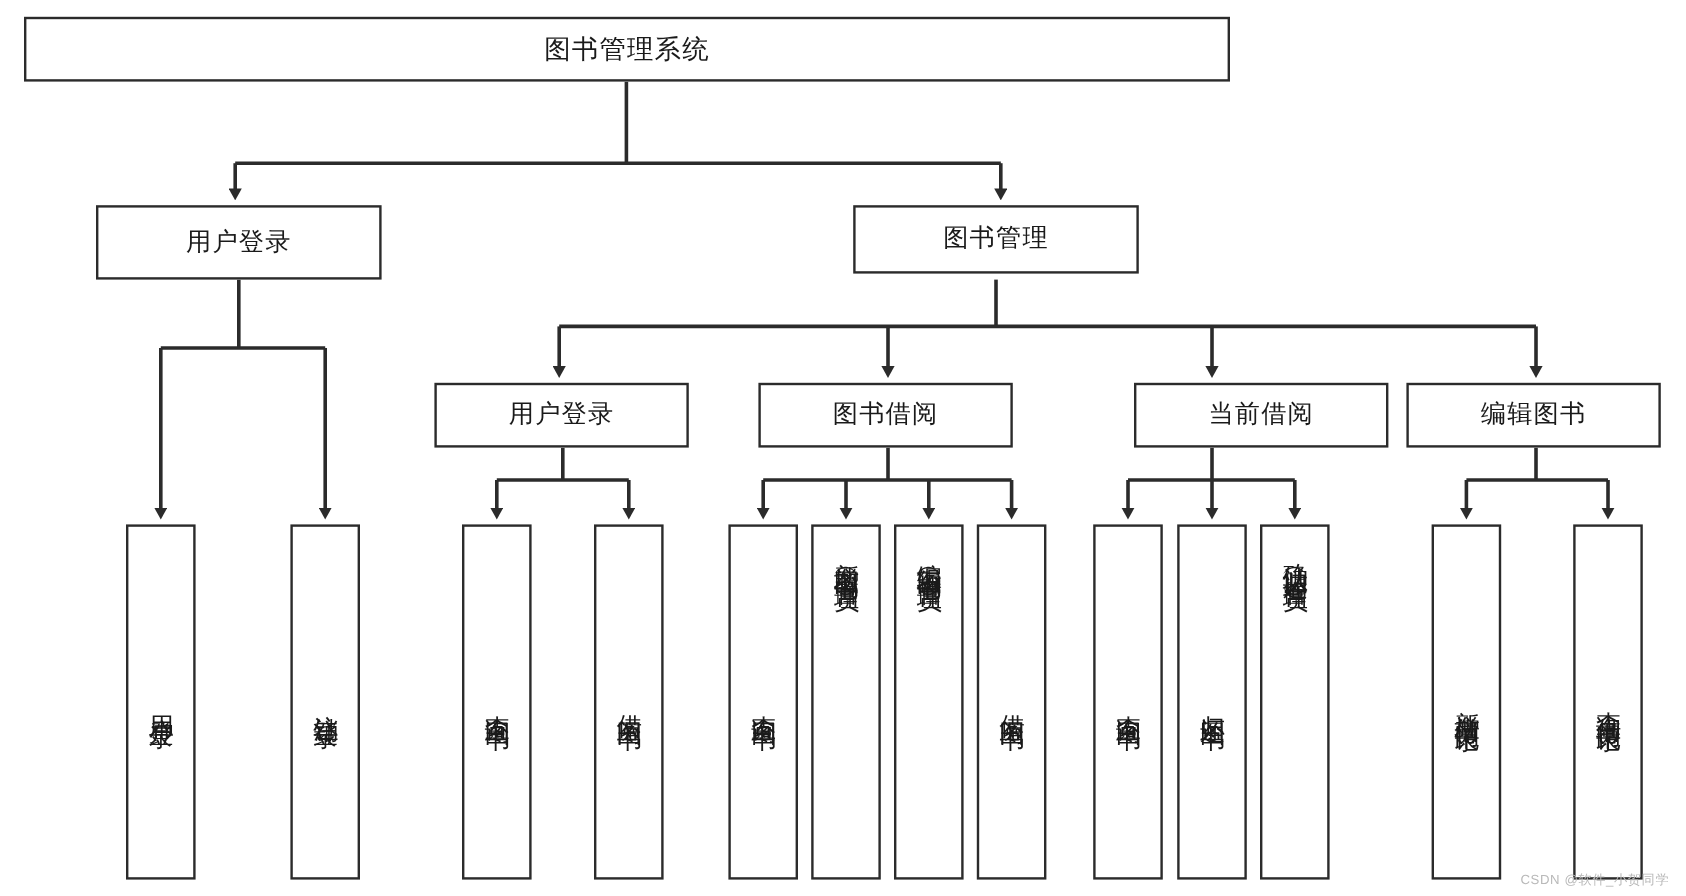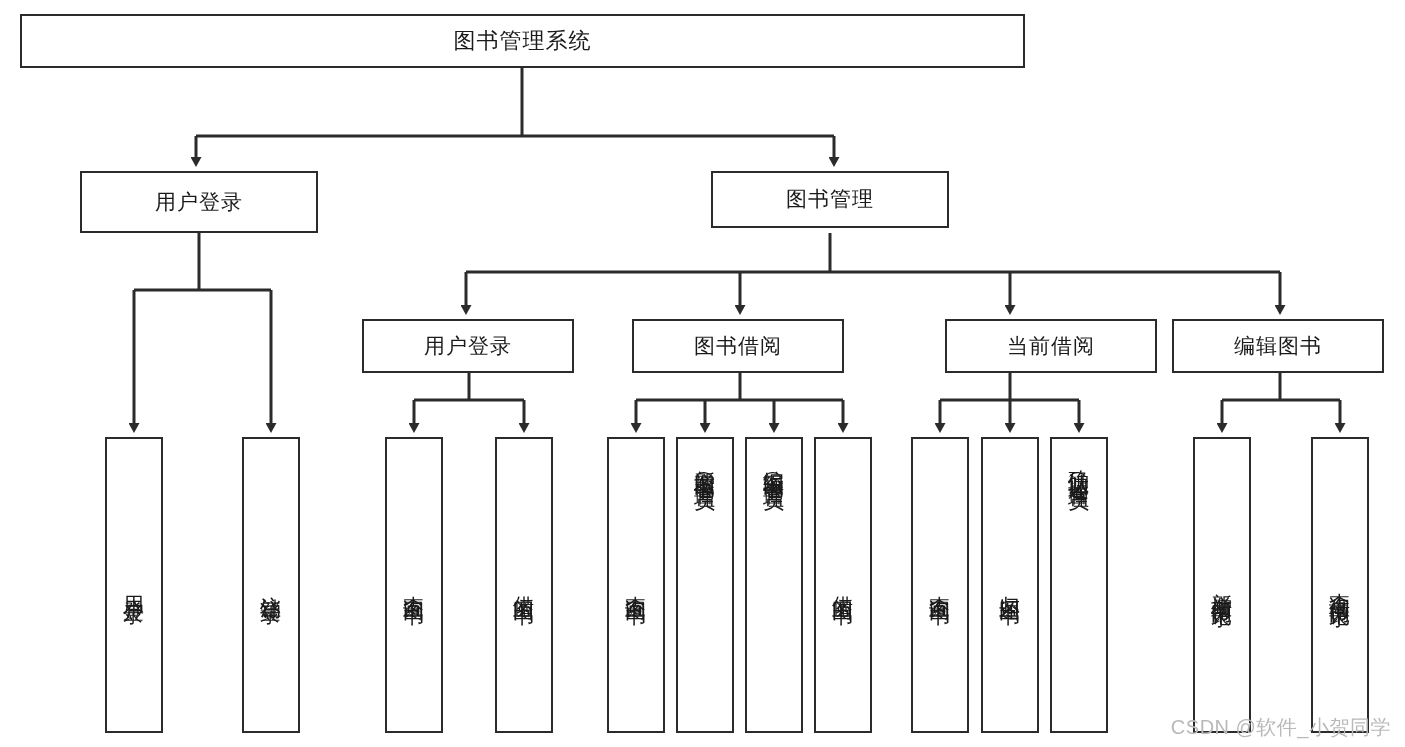--- a/index.html
+++ b/index.html
@@ -61,21 +61,21 @@
     white-space: nowrap;
   }
   .node.vertical.centered {
     align-items: center;
     padding-top: 0;
   }
   #watermark {
     position: absolute;
     right: 14px;
     bottom: 6px;
-    font-size: 20px;
+    font-size: 11px;
     color: #b9b9b9;
     z-index: 5;
     white-space: nowrap;
     letter-spacing: 0.5px;
   }
 </style>
 </head>
 <body>
 
 <div id="canvas">

